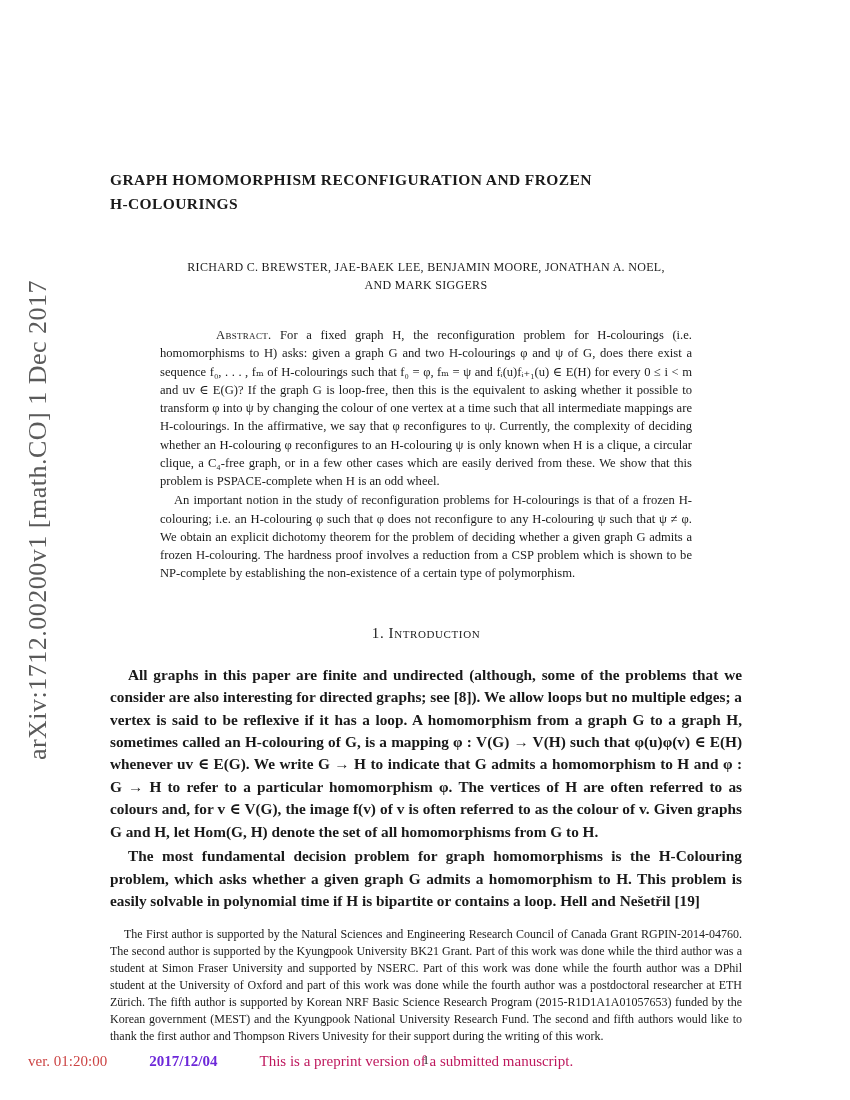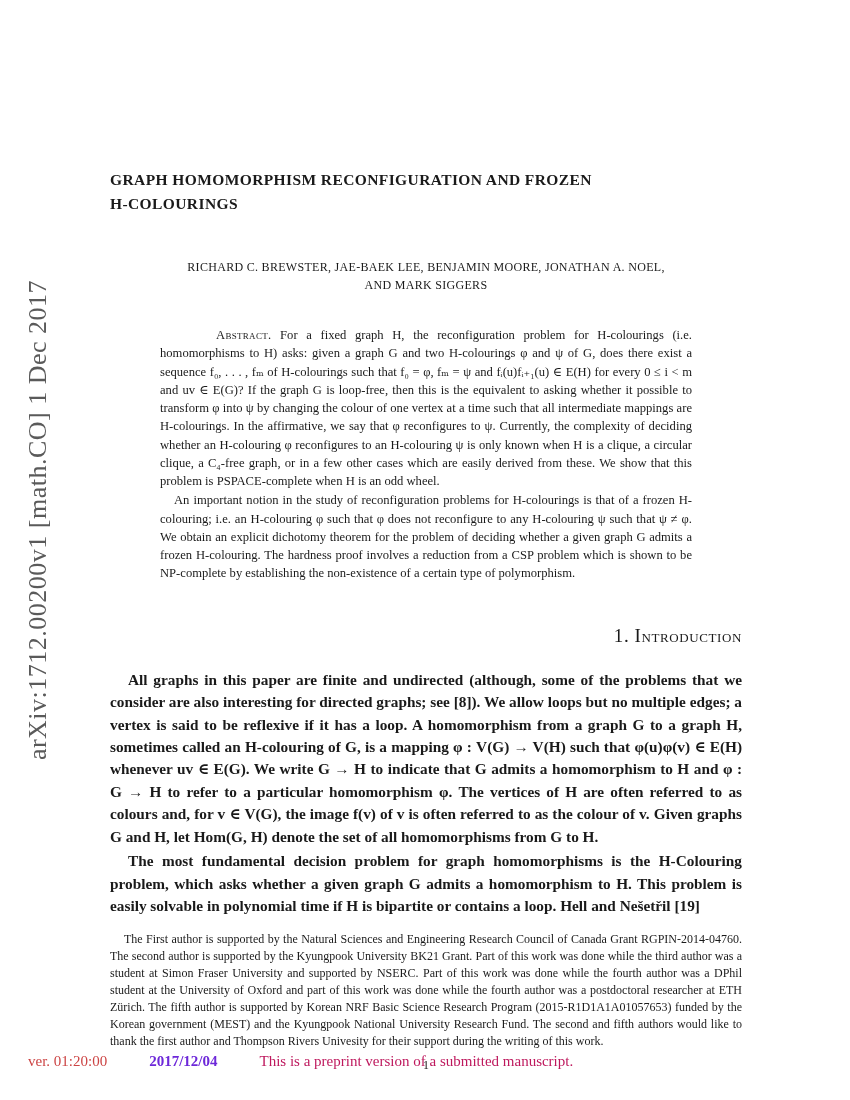--- a/index.html
+++ b/index.html
@@ -58,23 +58,23 @@
   }
   .abstract p { margin: 0; text-indent: 14px; }
   .abstract p + p { margin-top: 1px; }
   .abstract .abstract-label {
     font-variant: small-caps;
     letter-spacing: 0.3px;
     margin-left: 42px;
   }
 
   .section-heading {
-    text-align: right;
+    text-align: center;
     font-variant: small-caps;
-    font-size: 19px;
+    font-size: 15px;
     letter-spacing: 0.6px;
     margin-top: 42px;
     font-weight: normal;
   }
 
   .body-text {
     margin-top: 22px;
     font-size: 15.3px;
     line-height: 1.47;
     text-align: justify;

